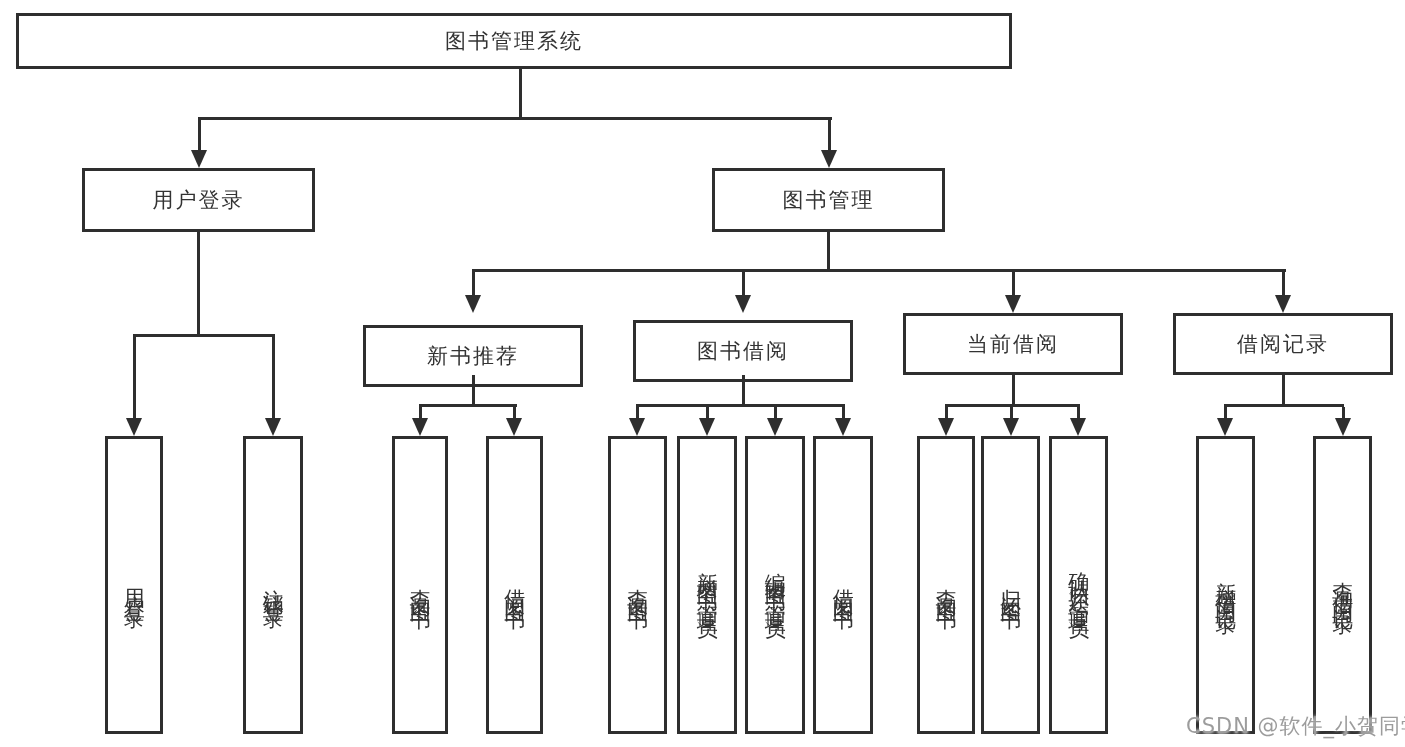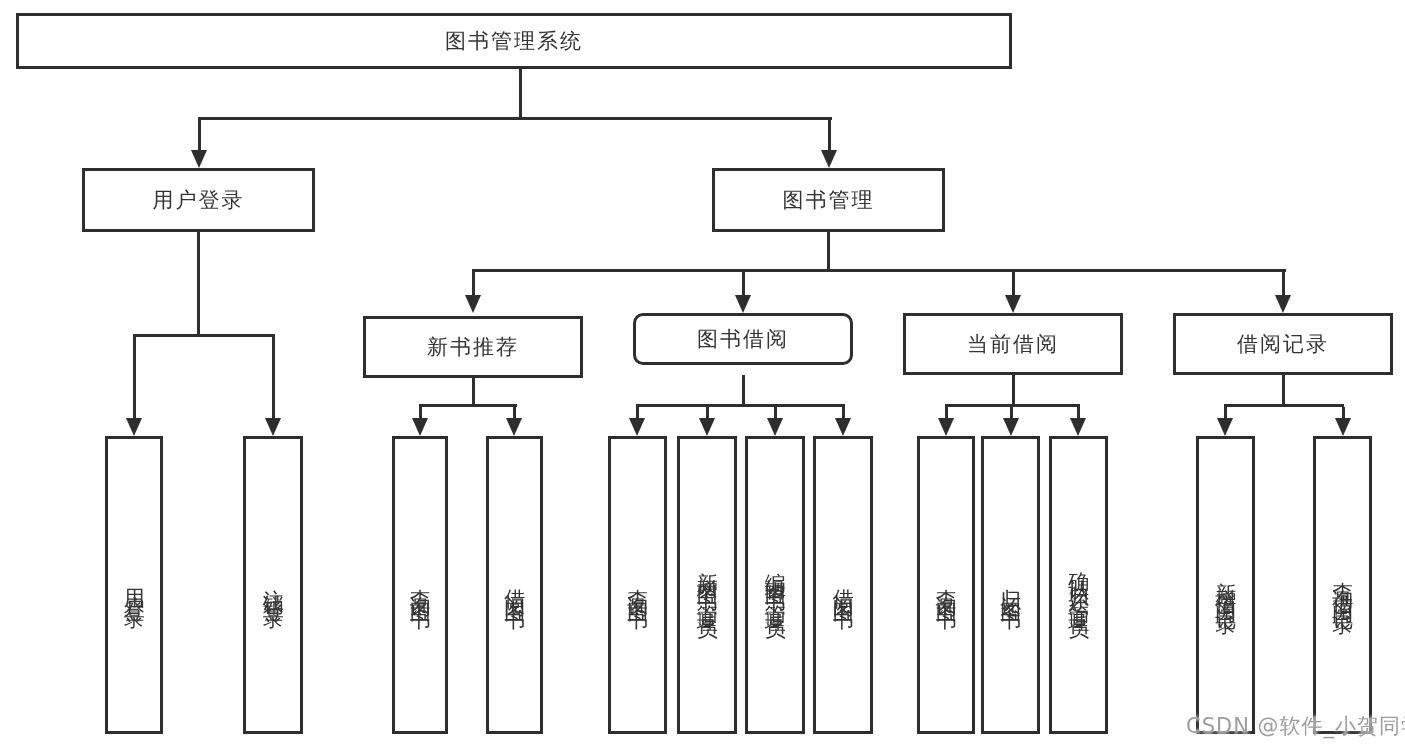--- a/index.html
+++ b/index.html
@@ -65,24 +65,24 @@
   <div class="hline" style="left:472px;top:269px;width:814px;"></div>
   <div class="vline" style="left:472px;top:272px;height:25px;"></div>
   <div class="arrowhead" style="left:465px;top:295px;"></div>
   <div class="vline" style="left:742px;top:272px;height:25px;"></div>
   <div class="arrowhead" style="left:735px;top:295px;"></div>
   <div class="vline" style="left:1012px;top:272px;height:25px;"></div>
   <div class="arrowhead" style="left:1005px;top:295px;"></div>
   <div class="vline" style="left:1282px;top:272px;height:25px;"></div>
   <div class="arrowhead" style="left:1275px;top:295px;"></div>
 
-  <div class="box" style="left:363px;top:316px;width:220px;height:62px;">
+  <div class="box" style="left:363px;top:325px;width:220px;height:62px;">
     <span>新书推荐</span>
   </div>
-  <div class="box" style="left:633px;top:313px;width:220px;height:52px;border-radius:10px;">
+  <div class="box" style="left:633px;top:320px;width:220px;height:62px;">
     <span>图书借阅</span>
   </div>
   <div class="box" style="left:1173px;top:313px;width:220px;height:62px;">
     <span>借阅记录</span>
   </div>
   <div class="box" style="left:903px;top:313px;width:220px;height:62px;">
     <span>当前借阅</span>
   </div>
 
   <div class="vline" style="left:472px;top:375px;height:31px;"></div>

